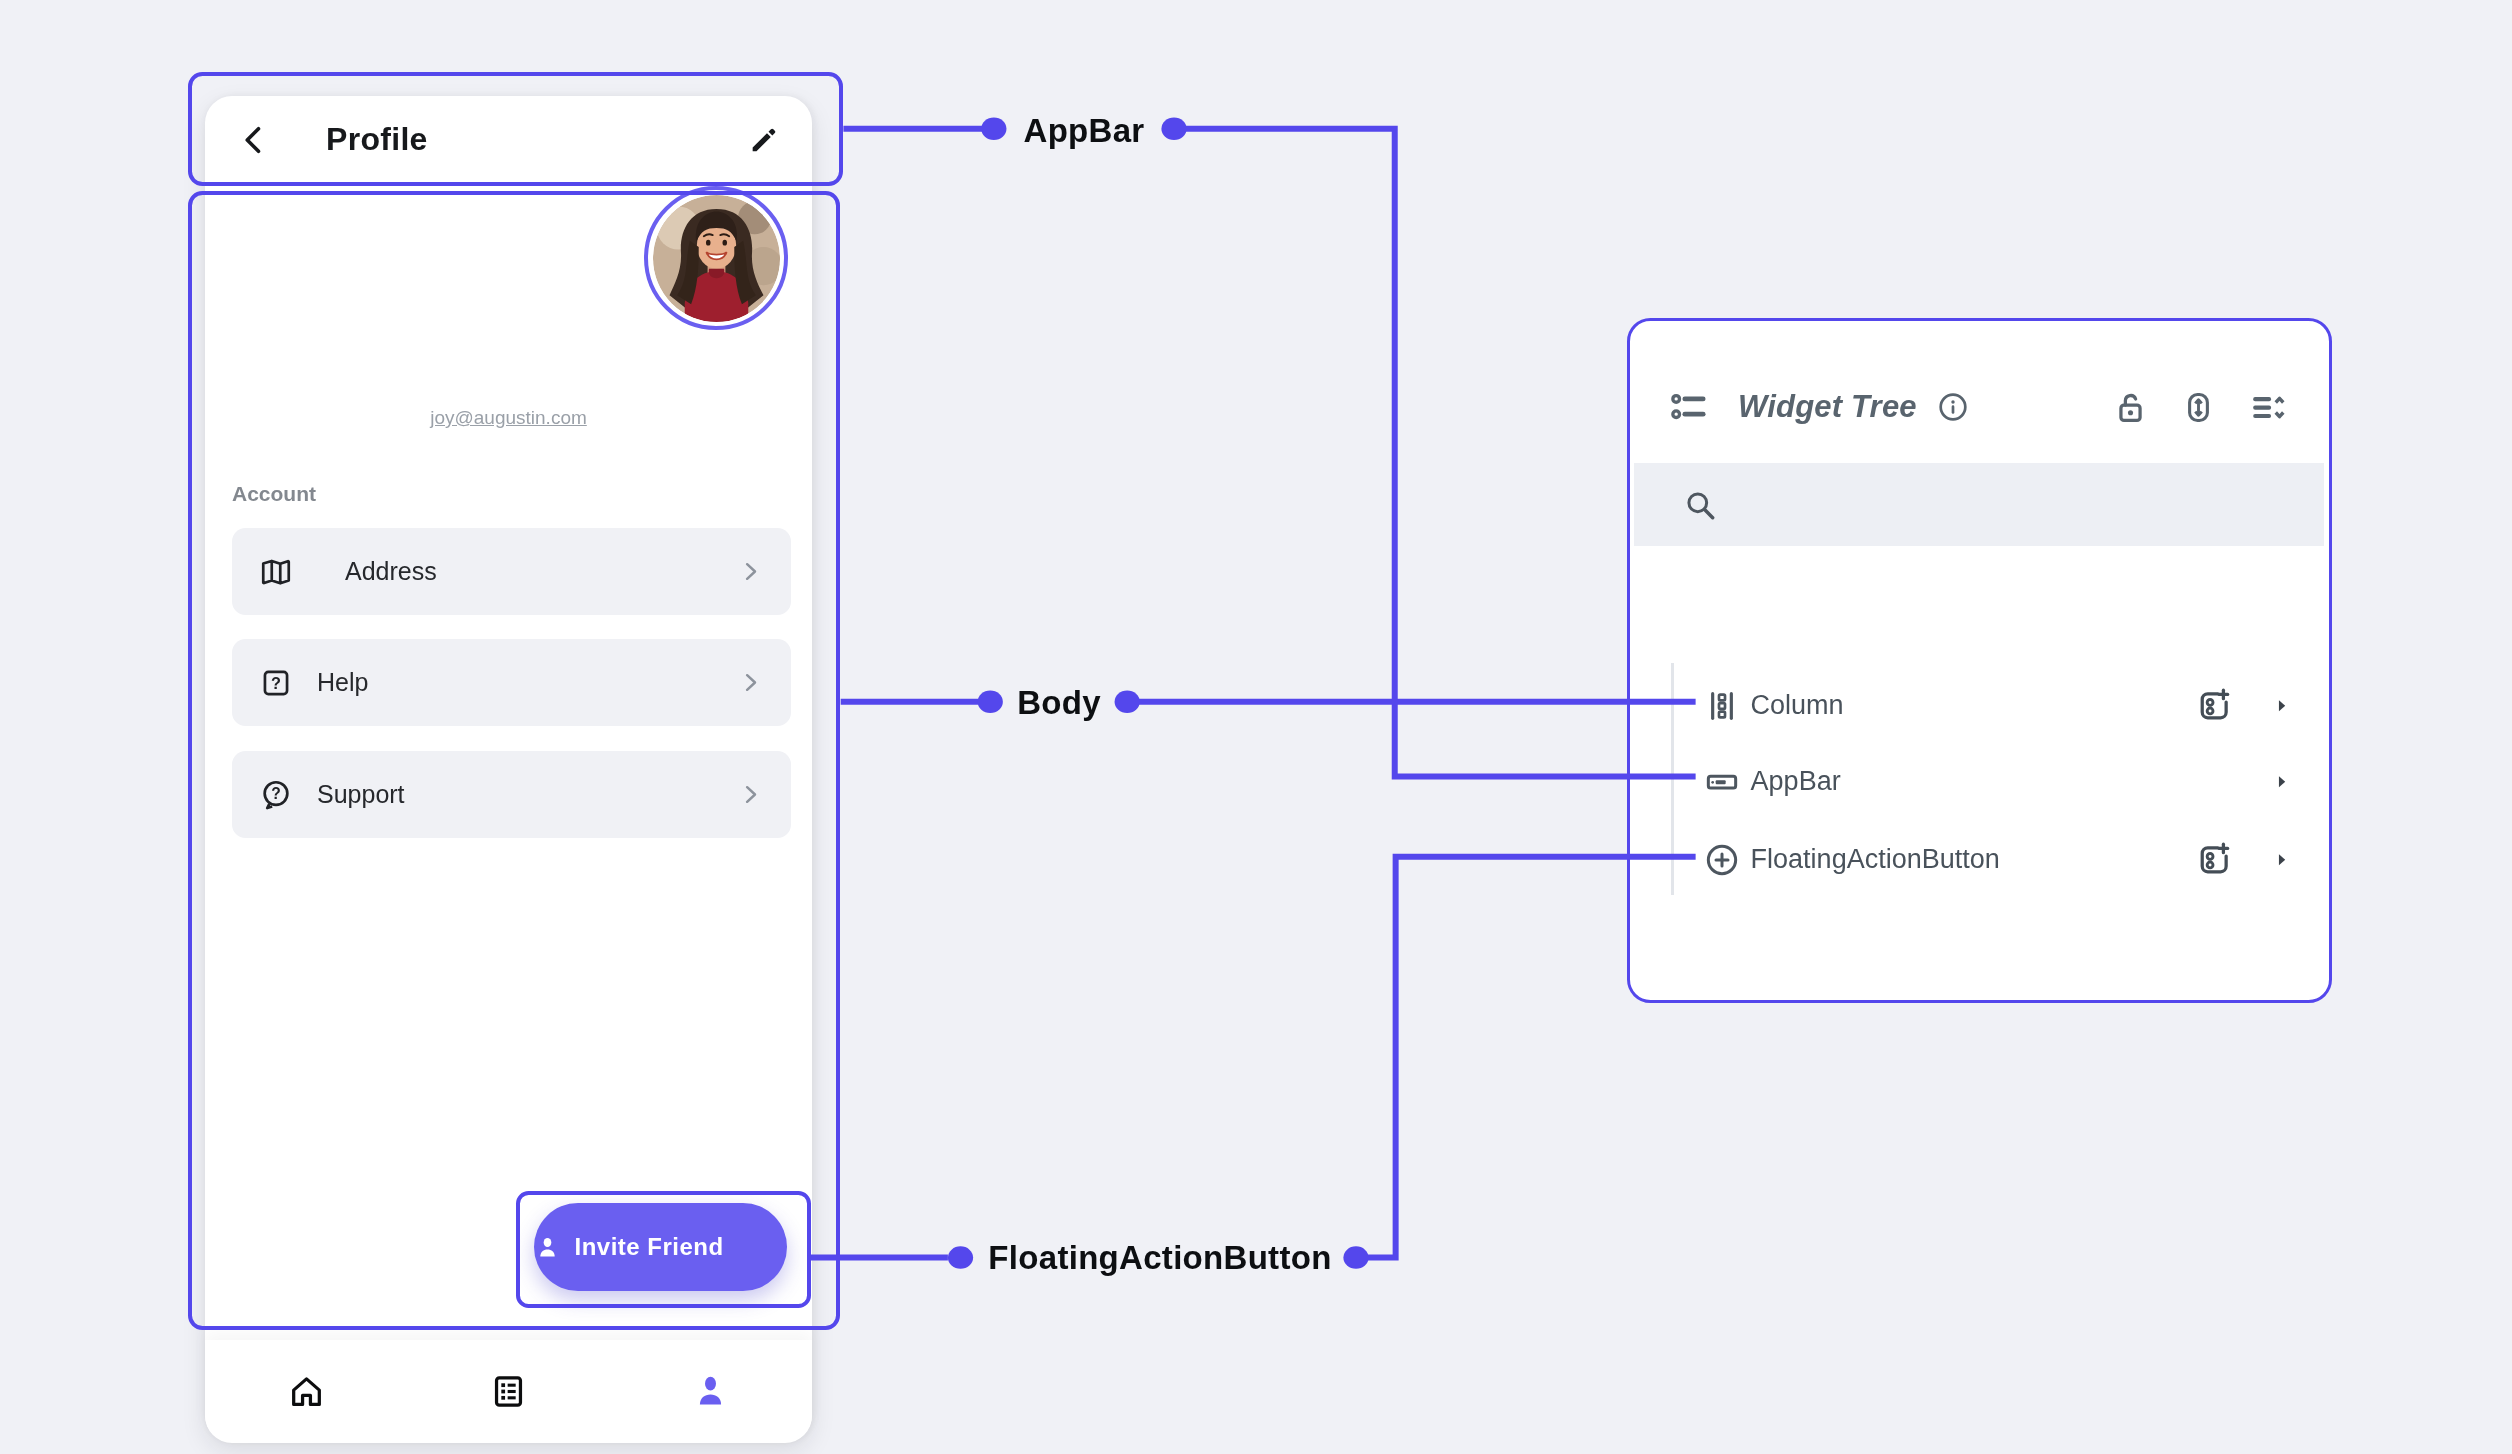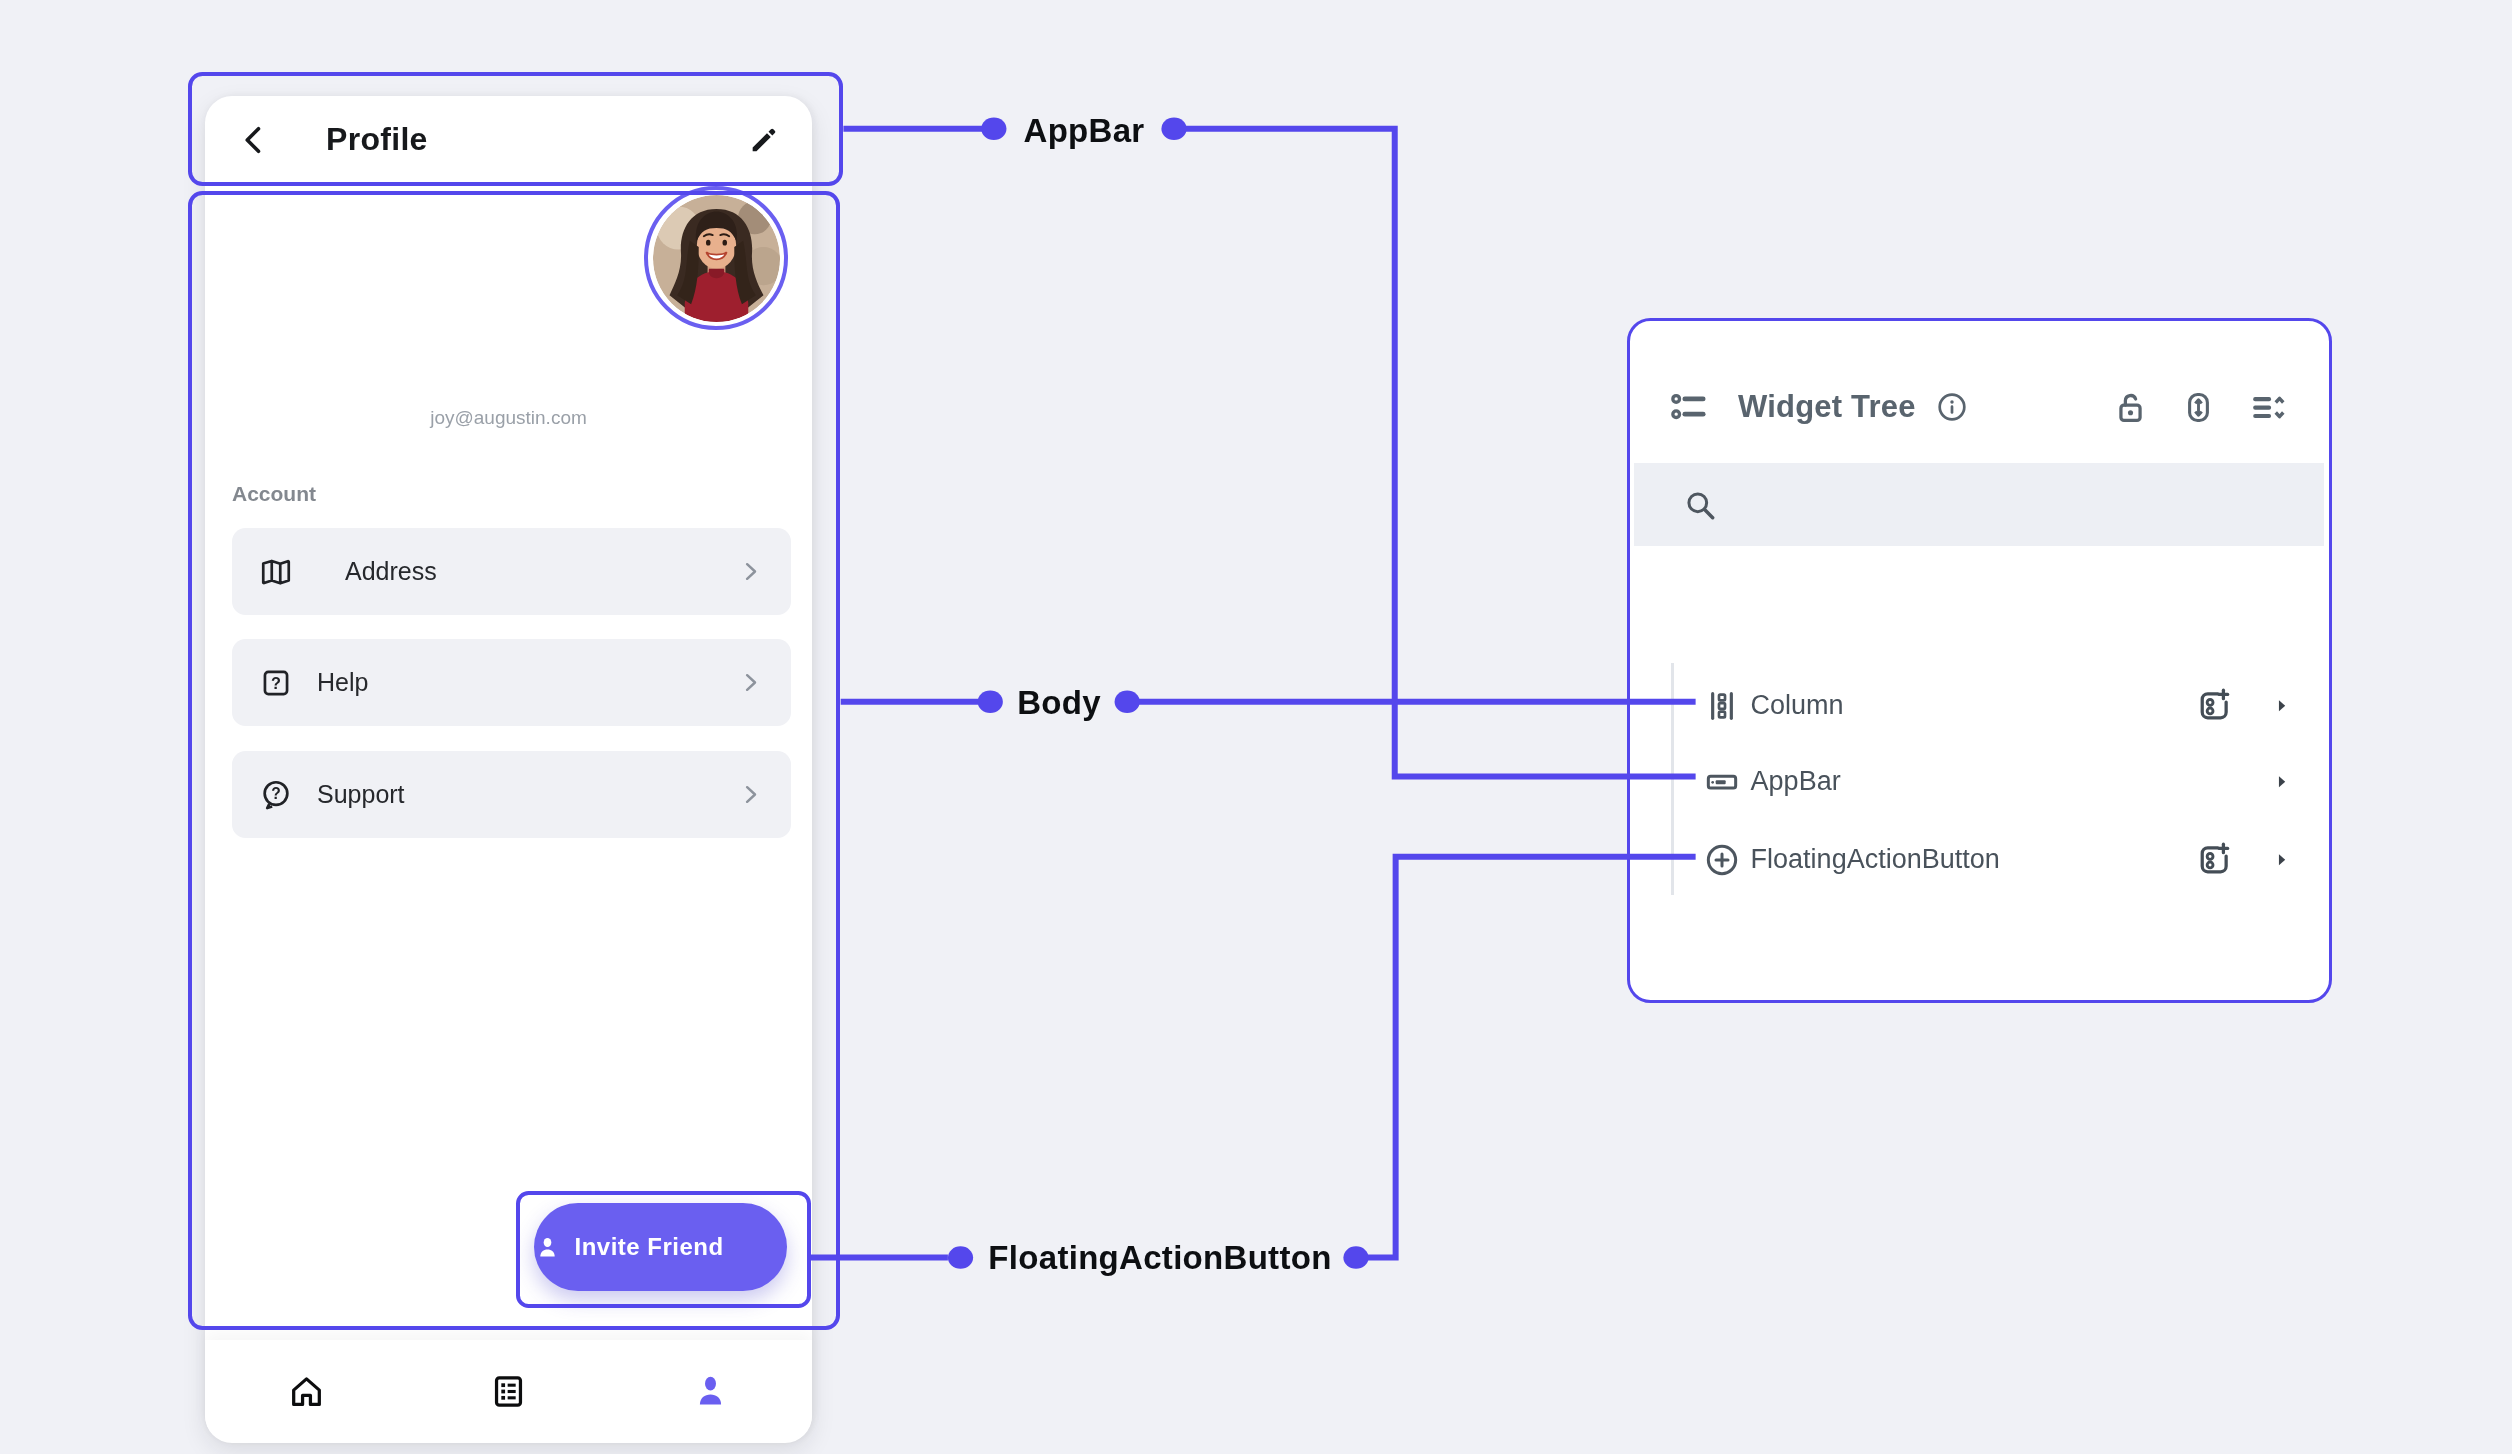--- a/index.html
+++ b/index.html
@@ -19,21 +19,21 @@
   .p-edit { margin-left:auto; }
 
   .avatar { position:absolute; left:439px; top:90px; width:144px; height:144px;
             border-radius:50%; border:4.5px solid var(--button,#6a5ff0);
             background:#fff; padding:4.5px; }
   .avatar svg { width:100%; height:100%; border-radius:50%; }
 
   .p-name  { position:absolute; left:0; top:250px; width:100%; text-align:center;
              font-size:33px; font-weight:700; color:#1b1d20; }
   .p-email { position:absolute; left:0; top:311px; width:100%; text-align:center;
-             font-size:19px; color:#9aa0a8; }
+             font-size:19px; color:#9aa0a8;text-decoration:underline; }
 
   .acct-label { position:absolute; left:27px; top:386px; font-size:21px;
                 font-weight:600; color:#83888f; }
 
   .litem { position:absolute; left:27px; width:559px; height:87px;
            background:var(--item_bg,#f0f1f5); border-radius:13.5px;
            display:flex; align-items:center; padding:0 27px; cursor:pointer; }
   .litem-address { top:432px;gap:28px; } .litem-help { top:543px; } .litem-support { top:655px; }
   .litem .llabel { font-size:25px; color:#26282c; margin-left:24px; }
   .litem .chev { margin-left:auto; color:#8d939c; }
@@ -64,21 +64,21 @@
   .ann-label { position:absolute; transform:translate(-50%,-50%);
                font-size:33px; font-weight:700; color:#0d0f12; white-space:nowrap; letter-spacing:0.3px; }
   .lab-appbar { left:1084px; top:131px; }
   .lab-body   { left:1059px; top:703px; }
   .lab-fab    { left:1160px; top:1258px; }
 
   
   .panel { position:absolute; left:1627px; top:318px; width:705px; height:685px;
            background:#fff; border:3.6px solid var(--accent,#5447ec); border-radius:23.4px; }
   .ph-header { position:absolute; left:0; top:0; width:100%; height:172px;
-               display:flex; align-items:center; padding:0 40px 0 36px; color:#59646e; }
+               display:flex; align-items:center; padding:0 40px 0 36px; color:#59646e;font-style:italic; }
   .ph-title { font-size:31px; font-weight:700; color:#59646e; margin-left:25px; letter-spacing:0.2px; }
   .ph-info { margin-left:18px; color:#59646e; cursor:pointer; }
   .ph-lock { margin-left:auto; cursor:pointer; }
   .ph-expand { margin-left:27px; cursor:pointer; }
   .ph-sort { margin-left:27px; cursor:pointer; }
 
   .psearch { position:absolute; left:3.6px; top:142px; width:690px; height:83px;
              background:var(--search_bg,#edeff4); display:flex; align-items:center; padding:0 50px 0 47px; }
   .psearch input { flex:1; border:none; outline:none; background:transparent;
                    font-family:inherit; font-size:27px; color:#4b535c; }

